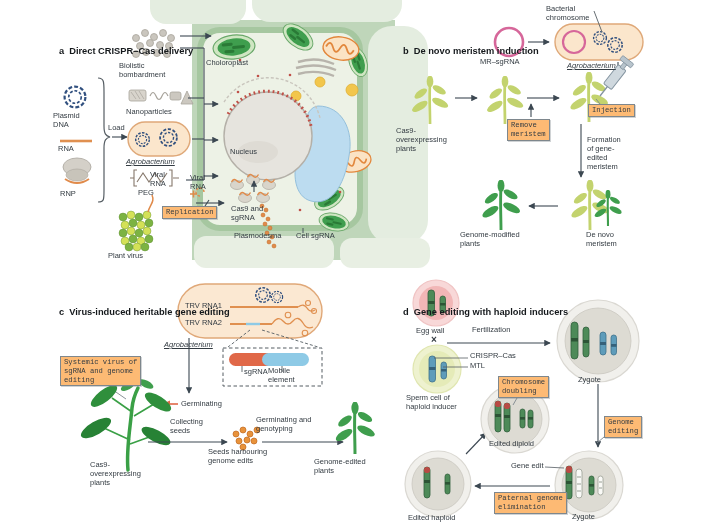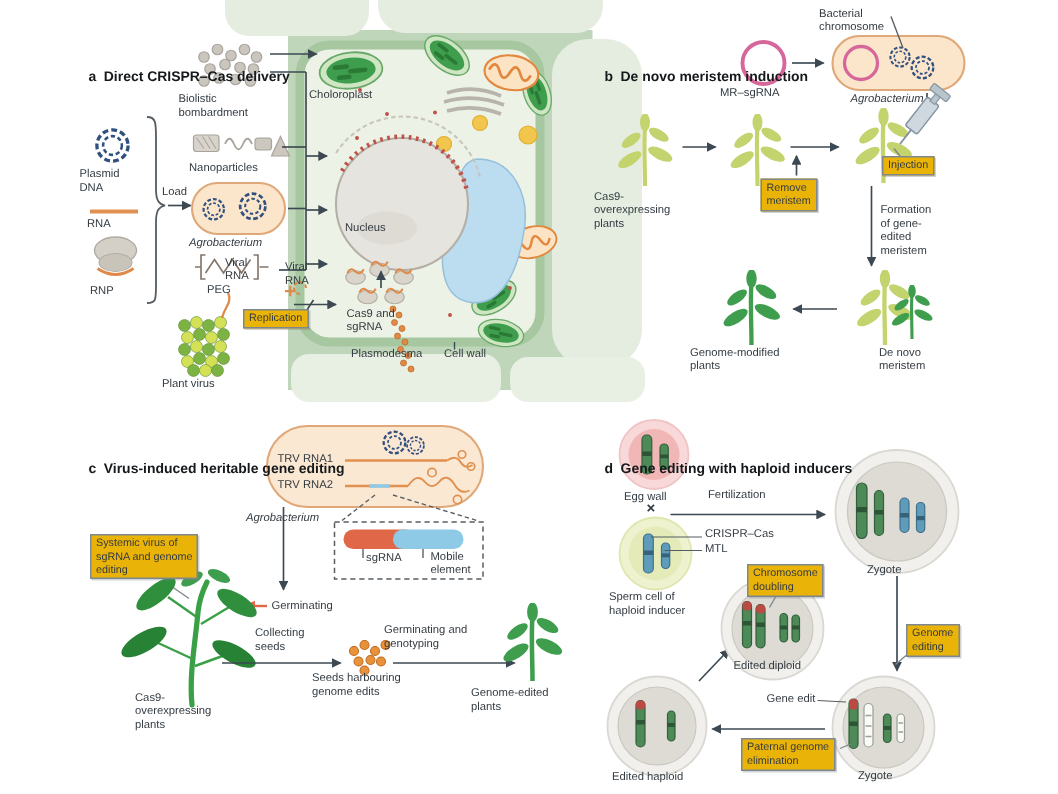--- a/index.html
+++ b/index.html
@@ -3,24 +3,24 @@
 <meta charset="utf-8">
 <style>
   html,body{margin:0;padding:0;}
   body{width:705px;height:529px;position:relative;background:#fff;
        font-family:"Liberation Sans",sans-serif;overflow:hidden;}
   svg.bg{position:absolute;left:0;top:0;}
   .ttl{position:absolute;font-size:9.3px;font-weight:bold;color:#15191c;white-space:nowrap;margin-top:38px;}
   .ttl .lt{margin-right:5px;}
   .lbl{position:absolute;font-size:7.5px;line-height:1.18;color:#333b42;white-space:pre-line;}
   .ctr{text-align:left;}
-  .it{font-style:italic;}
-  .box{position:absolute;background:#eab308;border:1px solid #7e878d;padding:1px 3px;
+  .it{font-style:italic;text-decoration:underline;}
+  .box{position:absolute;background:#fdba74;border:1px solid #7e878d;padding:1px 3px;
        font-size:7.2px;line-height:1.22;color:#333b42;white-space:pre-line;
-       box-shadow:1px 1px 0 rgba(120,130,135,.35);}
+       box-shadow:1px 1px 0 rgba(120,130,135,.35);font-family:Liberation Mono, monospace;}
   .cross{position:absolute;font-size:10px;font-weight:bold;color:#333b42;}
 </style>
 </head>
 <body>
 
 <svg class="bg" width="705" height="529" viewBox="0 0 705 529">
   <defs>
     <marker id="arr" viewBox="0 0 8 8" refX="7" refY="4" markerWidth="6" markerHeight="6" orient="auto-start-reverse">
       <path d="M0 0 L8 4 L0 8 Z" fill="#3c4852"></path>
     </marker>
@@ -407,21 +407,21 @@
 RNA</div>
 <div class="lbl ctr" style="left:108px;top:252px;width:60px">Plant virus</div>
 <div class="box" style="left:162px;top:206px">Replication</div>
 <div class="lbl" style="left:206px;top:59px">Choloroplast</div>
 <div class="lbl" style="left:230px;top:148px">Nucleus</div>
 <div class="lbl" style="left:190px;top:174px">Viral
 RNA</div>
 <div class="lbl" style="left:231px;top:205px">Cas9 and
 sgRNA</div>
 <div class="lbl" style="left:234px;top:232px">Plasmodesma</div>
-<div class="lbl" style="left:296px;top:232px">Cell wall</div>
+<div class="lbl" style="left:296px;top:232px">Cell sgRNA</div>
 
 <div class="ttl" style="left:403px;top:8px"><span class="lt">b</span><span>De novo meristem induction</span></div>
 <div class="lbl ctr" style="left:546px;top:5px;width:52px">Bacterial
 chromosome</div>
 <div class="lbl ctr" style="left:480px;top:58px;width:58px">MR–sgRNA</div>
 <div class="lbl ctr it" style="left:567px;top:62px;width:64px">Agrobacterium</div>
 <div class="box" style="left:588px;top:104px">Injection</div>
 <div class="box" style="left:507px;top:119px">Remove
 meristem</div>
 <div class="lbl ctr" style="left:396px;top:127px;width:70px">Cas9-
@@ -434,21 +434,21 @@
 <div class="lbl ctr" style="left:586px;top:231px;width:48px">De novo
 meristem</div>
 <div class="lbl ctr" style="left:460px;top:231px;width:78px">Genome-modified
 plants</div>
 
 <div class="ttl" style="left:59px;top:269px"><span class="lt">c</span><span>Virus-induced heritable gene editing</span></div>
 <div class="lbl" style="left:185px;top:302px">TRV RNA1</div>
 <div class="lbl" style="left:185px;top:319px">TRV RNA2</div>
 <div class="lbl it" style="left:164px;top:341px">Agrobacterium</div>
 <div class="lbl" style="left:244px;top:368px">sgRNA</div>
-<div class="lbl" style="left:287px;top:367px">Mobile
+<div class="lbl" style="left:268px;top:367px">Mobile
 element</div>
 <div class="box" style="left:60px;top:356px">Systemic virus of
 sgRNA and genome
 editing</div>
 <div class="lbl" style="left:181px;top:400px">Germinating</div>
 <div class="lbl ctr" style="left:90px;top:461px;width:66px">Cas9-
 overexpressing
 plants</div>
 <div class="lbl ctr" style="left:170px;top:418px;width:58px">Collecting
 seeds</div>

